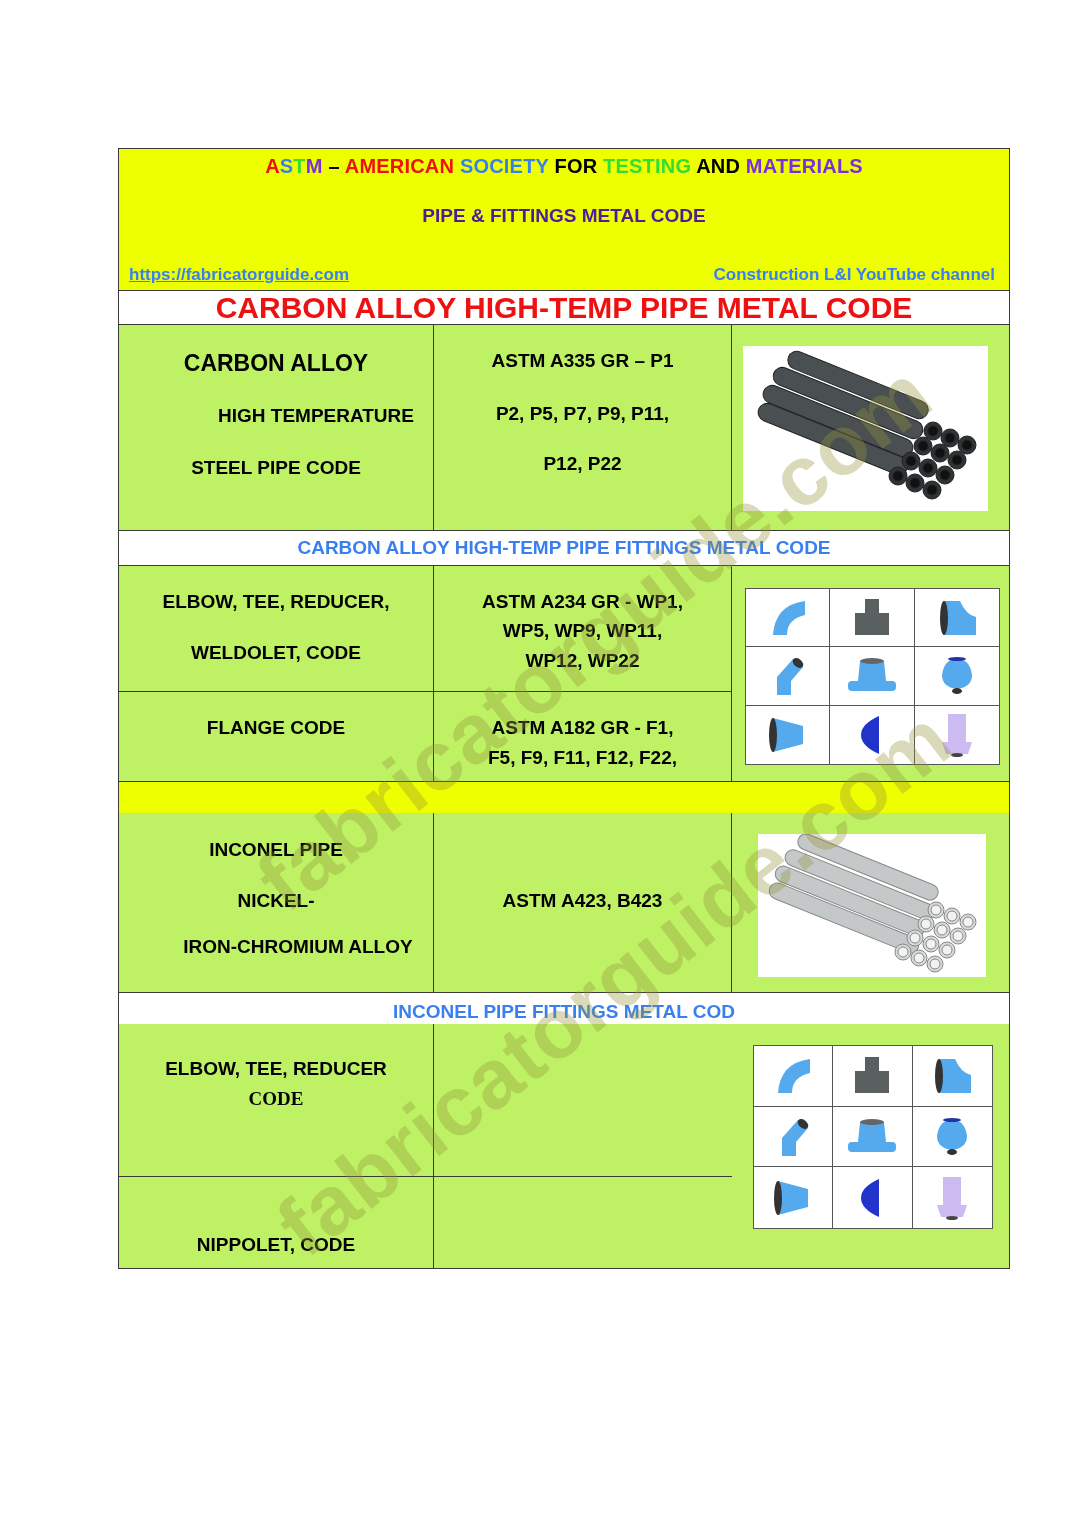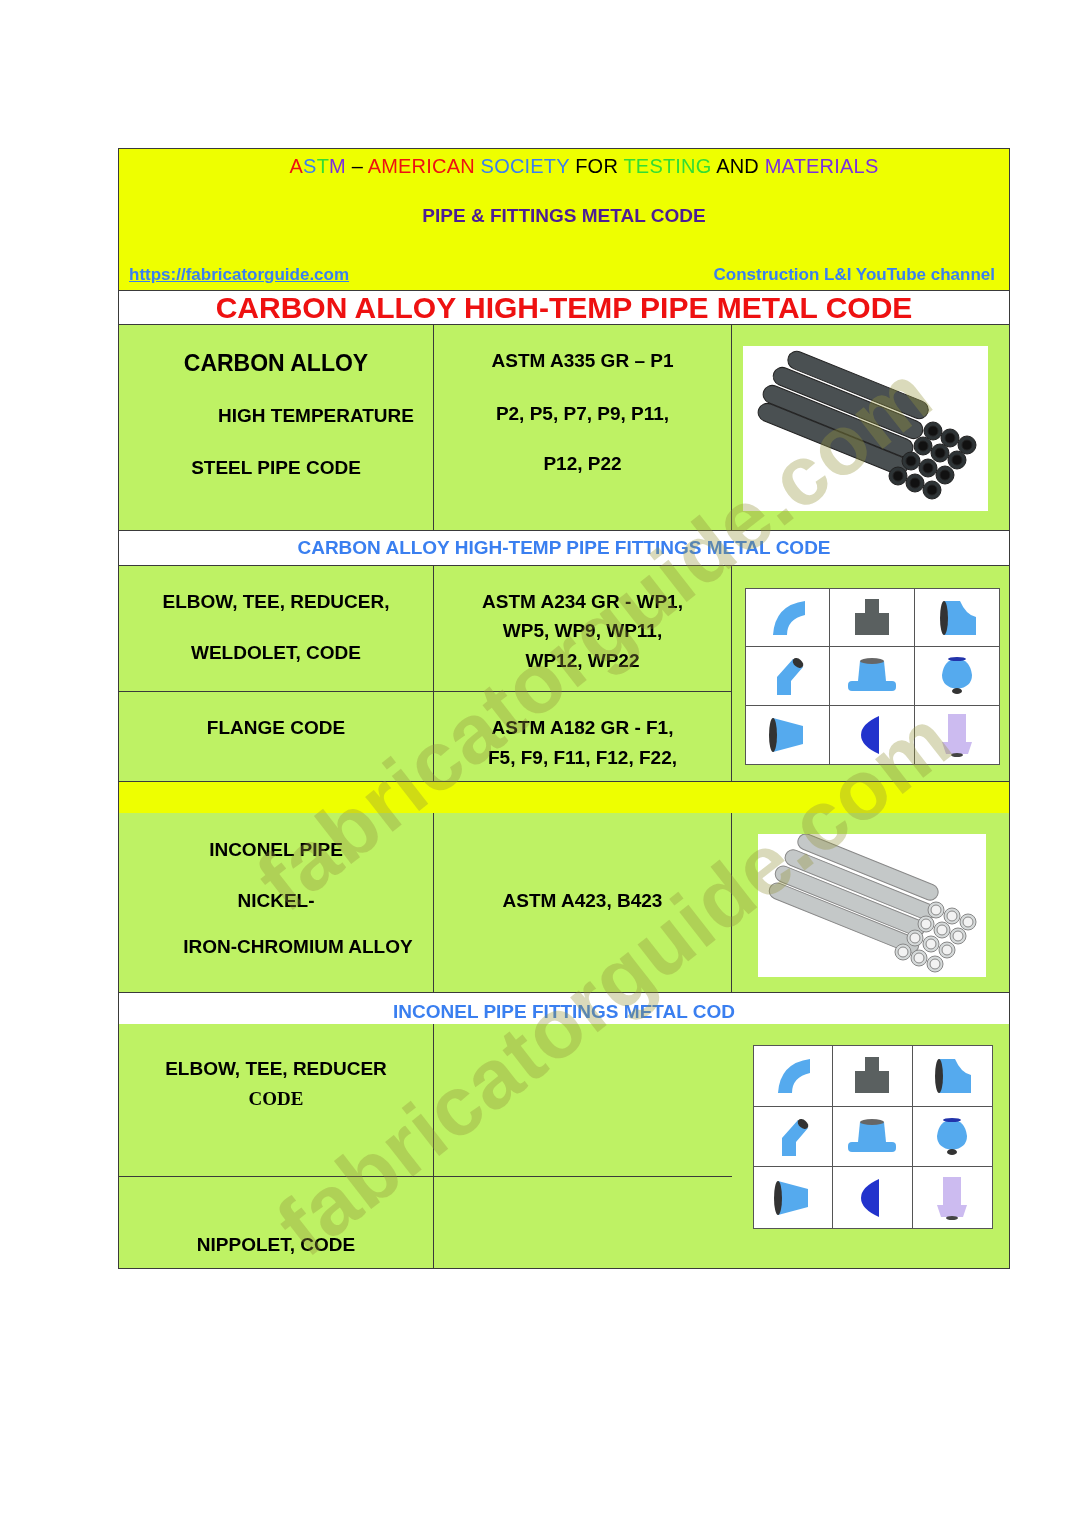--- a/index.html
+++ b/index.html
@@ -3,21 +3,21 @@
   <meta charset="utf-8">
   <style>
     html, body { margin: 0; padding: 0; background: #ffffff; }
     body { width: 1086px; height: 1536px; position: relative; overflow: hidden;
            font-family: "Liberation Sans", "DejaVu Sans", sans-serif; }
     .sheet { position: absolute; left: 118px; top: 148px; width: 892px; height: 1121px;
              border: 1.5px solid #3a3a3a; box-sizing: border-box; background: #eeff00; }
     .band { position: absolute; left: 0; width: 100%; box-sizing: border-box; }
     .header { top: 0; height: 142px; background: #eeff00; border-bottom: 1.5px solid #3a3a3a; }
     .h-title { position: absolute; top: 6px; left: 0; width: 100%; text-align: center;
-               font-weight: normal; font-size: 20px; letter-spacing: 0.2px; margin-left: 20px; }
+               font-weight: bold; font-size: 20px; letter-spacing: 0.2px; }
     .h-sub { position: absolute; top: 56px; left: 0; width: 100%; text-align: center;
              font-weight: bold; font-size: 19px; color: #4c1d95; }
     .h-link { position: absolute; top: 116px; left: 10px; font-weight: bold; font-size: 17px;
               color: #3a7ff0; text-decoration: underline; }
     .h-channel { position: absolute; top: 116px; right: 14px; font-weight: bold; font-size: 17px; color: #3a7ff0; }
     .section { background: #ffffff; text-align: center; font-weight: bold;
                border-bottom: 1.5px solid #3a3a3a; display: flex; align-items: center; justify-content: center; }
     .sec-red { color: #ee1111; }
     .sec-blue { color: #3a7ff0; }
     .row { background: #bef264; border-bottom: 1.5px solid #3a3a3a; }

